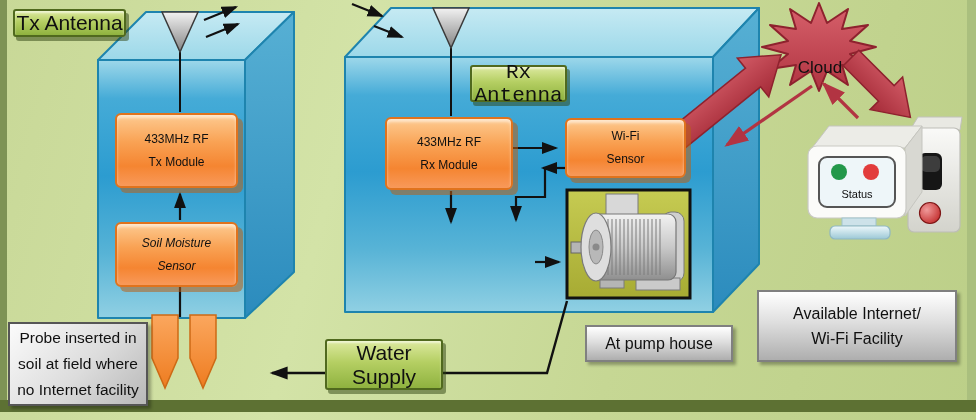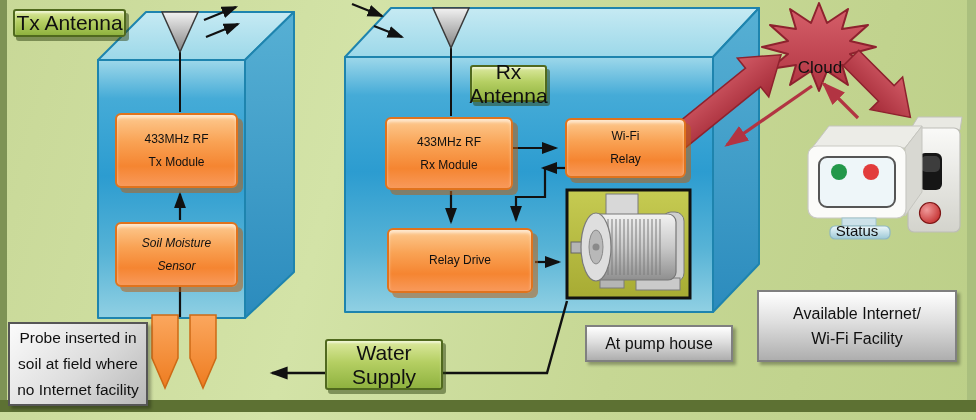--- a/index.html
+++ b/index.html
@@ -19,21 +19,21 @@
   .orange-box{font-size:12px;line-height:23px;border:2px solid #e0731d;border-radius:6px;
        background:linear-gradient(180deg,#fdca90 0%,#f9a254 38%,#f58531 72%,#f8995a 100%);
        box-shadow:5px 5px 0 rgba(186,96,22,.55), inset 0 3px 3px rgba(255,255,255,.55);}
   .gray-label{font-size:16px;border:2px solid #808080;
        background:linear-gradient(180deg,#ffffff 0%,#dedede 45%,#aeaeae 100%);
        box-shadow:3px 3px 3px rgba(0,0,0,.3);}
   .probe-note{font-size:15.5px;line-height:26px;border:2px solid #565656;
        background:linear-gradient(135deg,#fbfbfb 0%,#dcdcdc 55%,#b8b8b8 100%);
        box-shadow:3px 3px 3px rgba(0,0,0,.3);align-items:center;}
   .cloud-text{font-size:17px;background:transparent;}
-  .status-text{font-size:15px;background:transparent;margin-top:36px;}
+  .status-text{font-size:11px;background:transparent;}
 </style>
 </head>
 <body>
 
 <div class="stage">
 
   <div class="edge edge-left"></div>
   <div class="edge edge-right"></div>
   <div class="edge edge-bottom"></div>
 
@@ -205,35 +205,34 @@
       <rect x="819" y="157" width="76" height="50" rx="8" fill="#eef6f9" stroke="#555" stroke-width="2"></rect>
       <circle cx="839" cy="172" r="8" fill="#23984a"></circle>
       <circle cx="871" cy="172" r="8" fill="#e23c3c"></circle>
       <rect x="842" y="218" width="34" height="8" fill="#cde2e9" stroke="#9fc3cd" stroke-width="1"></rect>
       <rect x="830" y="226" width="60" height="13" rx="5" fill="url(#gBase)" stroke="#8fb7c2" stroke-width="1.2"></rect>
     </g>
   </svg>
 
   <div class="lbl green-label" style="left:13px;top:9px;width:113px;height:28px;"><span>Tx Antenna</span></div>
 
-  <div class="lbl green-label" style="left:470px;top:65px;width:77px;height:37px;"><span>Rx Antenna</span></div>
+  <div class="lbl green-label" style="left:470px;top:65px;width:97px;height:37px;font-family:Liberation Mono, monospace;"><span>Rx Antenna</span></div>
 
   <div class="lbl orange-box" style="left:115px;top:113px;width:123px;height:75px;"><span>433MHz RF
 Tx Module</span></div>
 
   <div class="lbl orange-box" style="left:115px;top:222px;width:123px;height:65px;font-style:italic;"><span>Soil Moisture
 Sensor</span></div>
 
   <div class="lbl orange-box" style="left:385px;top:117px;width:128px;height:73px;"><span>433MHz RF
 Rx Module</span></div>
 
   <div class="lbl orange-box" style="left:565px;top:118px;width:121px;height:60px;"><span>Wi-Fi
-Relay</span></div>
-
-  <div class="lbl orange-box" style="left:387px;top:228px;width:146px;height:65px;"><span>Relay Drive</span></div>
+Sensor</span></div>
+
 
   <div class="lbl green-label" style="left:325px;top:328px;width:118px;height:51px;margin-top:11px;"><span>Water Supply</span></div>
 
   <div class="lbl gray-label" style="left:585px;top:325px;width:148px;height:37px;"><span>At pump house</span></div>
 
   <div class="lbl gray-label" style="left:757px;top:290px;width:200px;height:72px;line-height:25px;"><span>Available Internet/
 Wi-Fi Facility</span></div>
 
   <div class="lbl probe-note" style="left:8px;top:322px;width:140px;height:84px;"><span>Probe inserted in
 soil at field where

